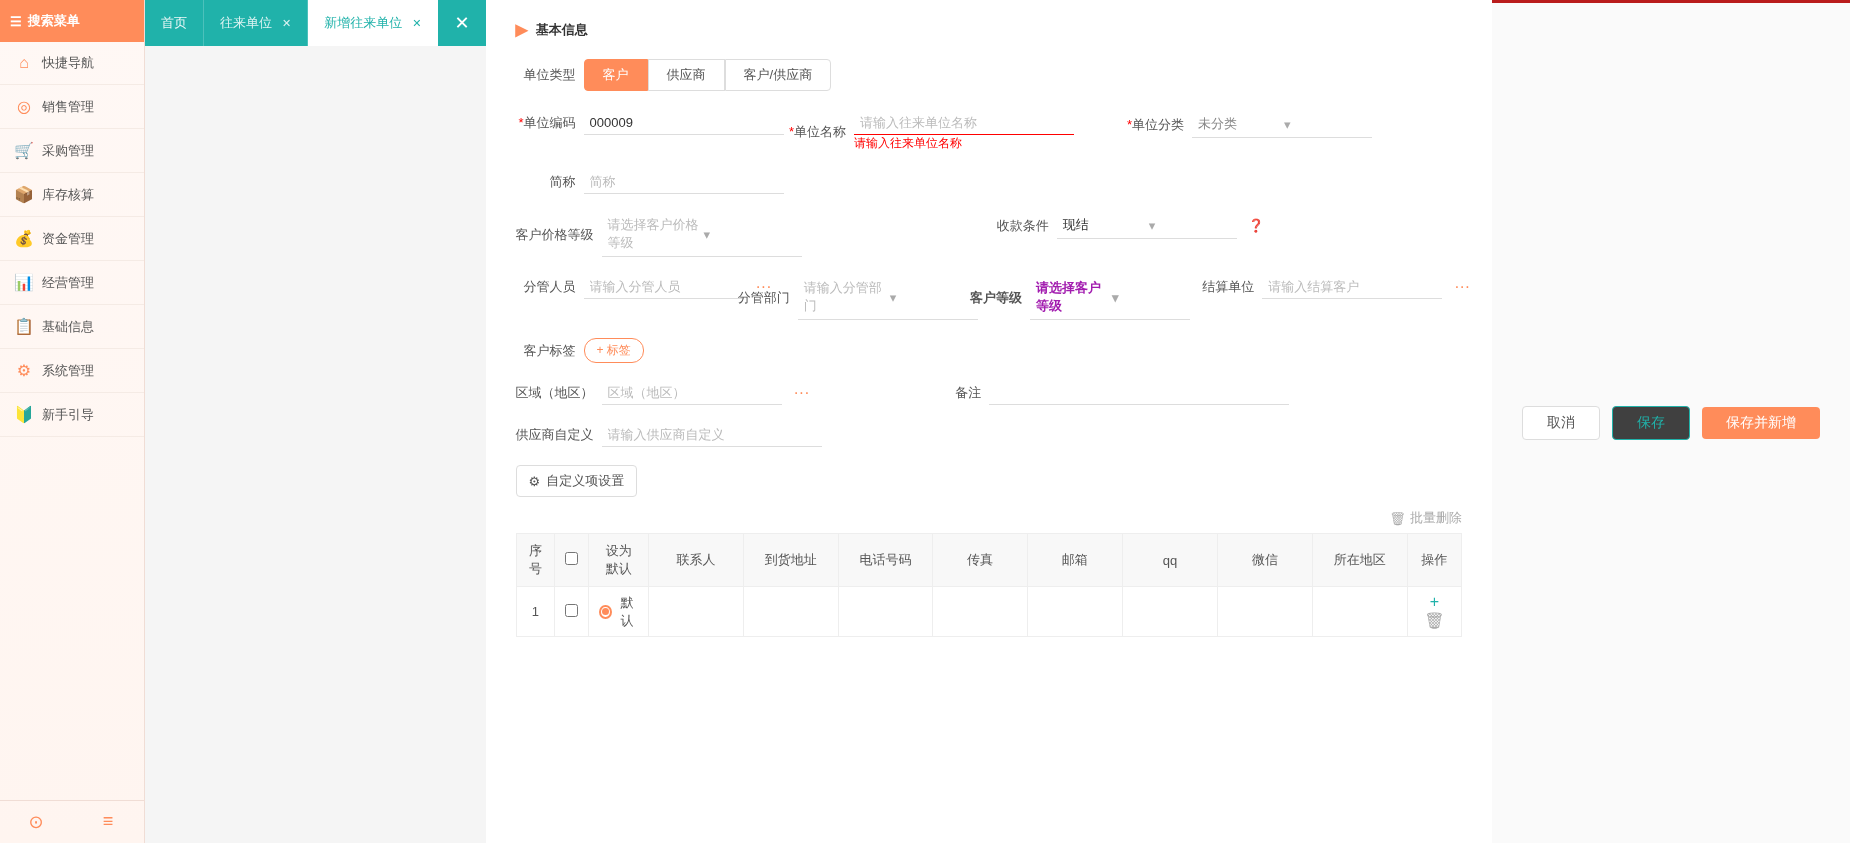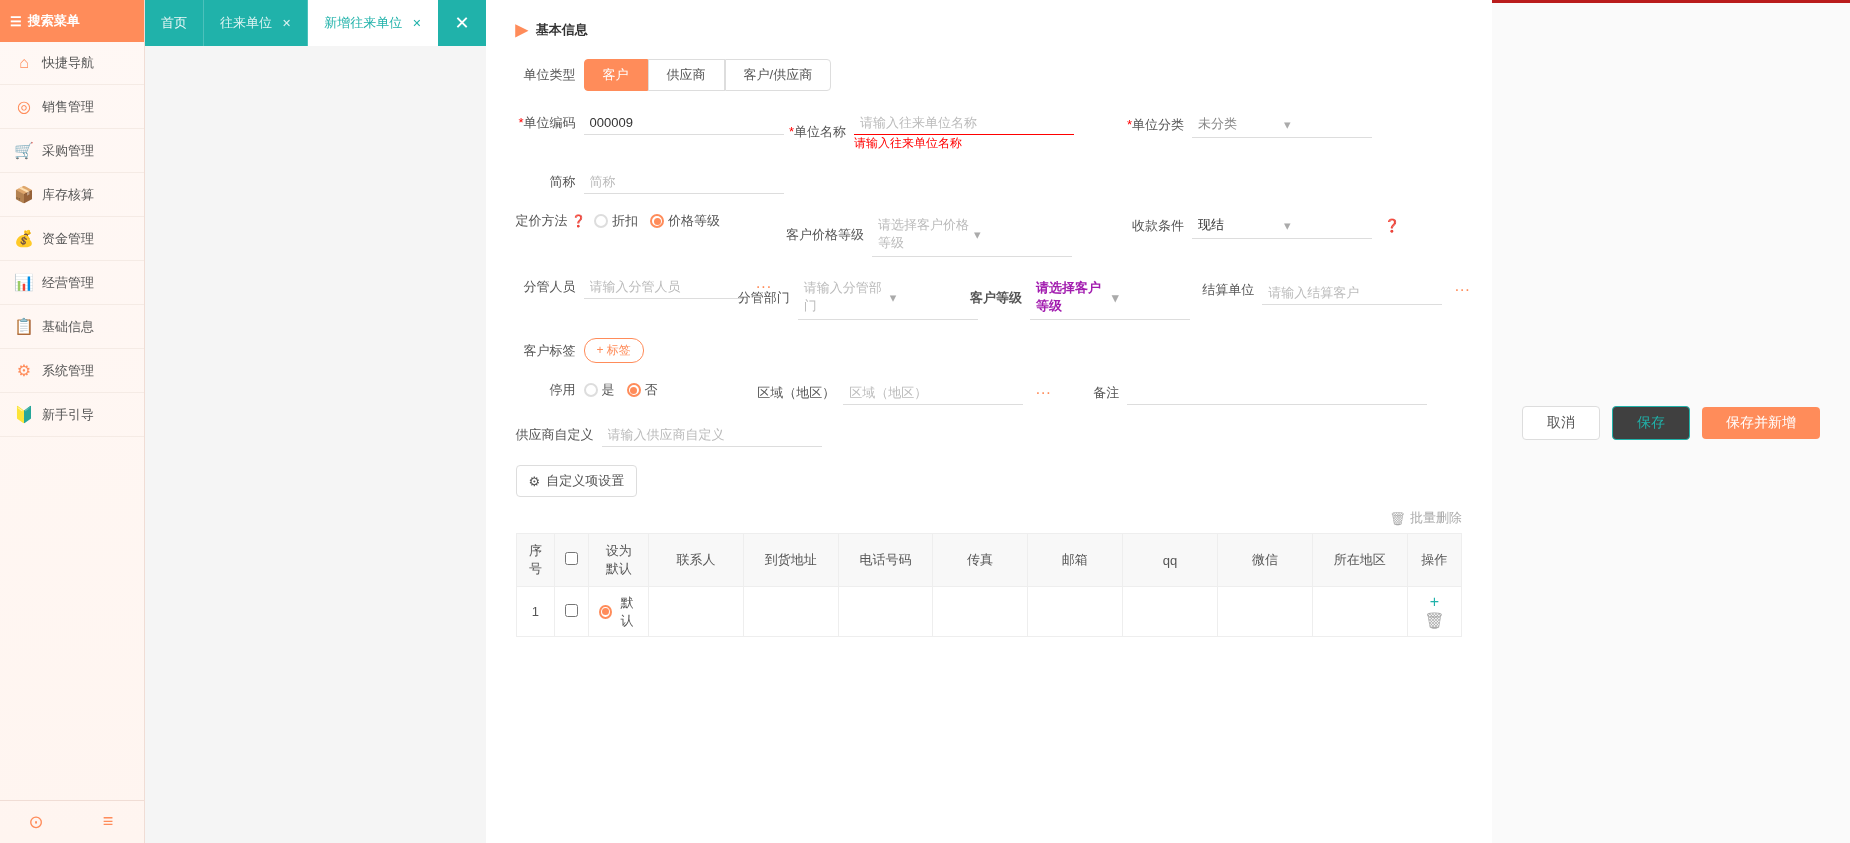--- a/index.html
+++ b/index.html
@@ -420,36 +420,20 @@
     </div>
 
     <div class="form-row">
       <div class="form-field" style="flex:1.2;">
         <span class="form-label">简称</span>
         <input class="form-input" type="text" placeholder="简称" style="width: 200px;">
       </div>
     </div>
 
     <div class="form-row">
-      <div class="form-field" style="flex:1.2;">
-        <span class="form-label">
-          <span>定价方法</span>
-          <span style="color:#aaa;cursor:pointer;font-size:12px;">❓</span>
-        </span>
-        <div class="radio-group">
-          <div class="radio-item">
-            <div class="radio-circle"></div>
-            <span>折扣</span>
-          </div>
-          <div class="radio-item">
-            <div class="radio-circle checked"></div>
-            <span>价格等级</span>
-          </div>
-        </div>
-      </div>
       <div class="form-field" style="flex:1.5;">
         <span class="form-label">客户价格等级</span>
         <div class="form-select" style="min-width:200px;">
           <span style="color:#bbb;">请选择客户价格等级</span>
           <span class="dropdown-arrow">▾</span>
         </div>
       </div>
       <div class="form-field" style="flex:1.5;">
         <span class="form-label">收款条件</span>
         <div class="form-select" style="min-width:180px;color:#333;">
@@ -475,46 +459,33 @@
       </div>
       <div class="form-field" style="flex:1.3;font-weight:bold;">
         <span class="form-label">客户等级</span>
         <div class="form-select" style="min-width:160px;">
           <span style="color:#a21caf;">请选择客户等级</span>
           <span class="dropdown-arrow">▾</span>
         </div>
       </div>
       <div class="form-field" style="flex:1.5;">
         <span class="form-label">结算单位</span>
-        <input class="form-input" type="text" placeholder="请输入结算客户" style="width: 180px; margin-top: 6px;">
+        <input class="form-input" type="text" placeholder="请输入结算客户" style="width: 180px;">
         <span class="dots-btn">···</span>
       </div>
     </div>
 
     <div class="form-row">
       <div class="form-field">
         <span class="form-label">客户标签</span>
         <button class="tag-add-btn">+ 标签</button>
       </div>
     </div>
 
     <div class="form-row">
-      <div class="form-field" style="flex:1.2;">
-        <span class="form-label">停用</span>
-        <div class="radio-group">
-          <div class="radio-item">
-            <div class="radio-circle"></div>
-            <span>是</span>
-          </div>
-          <div class="radio-item">
-            <div class="radio-circle checked"></div>
-            <span>否</span>
-          </div>
-        </div>
-      </div>
       <div class="form-field" style="flex:1.5;">
         <span class="form-label">区域（地区）</span>
         <input class="form-input" type="text" placeholder="区域（地区）" style="width: 180px;">
         <span class="dots-btn">···</span>
       </div>
       <div class="form-field" style="flex:2;">
         <span class="form-label">备注</span>
         <input class="form-input" type="text" style="width: 300px;">
       </div>
     </div>

